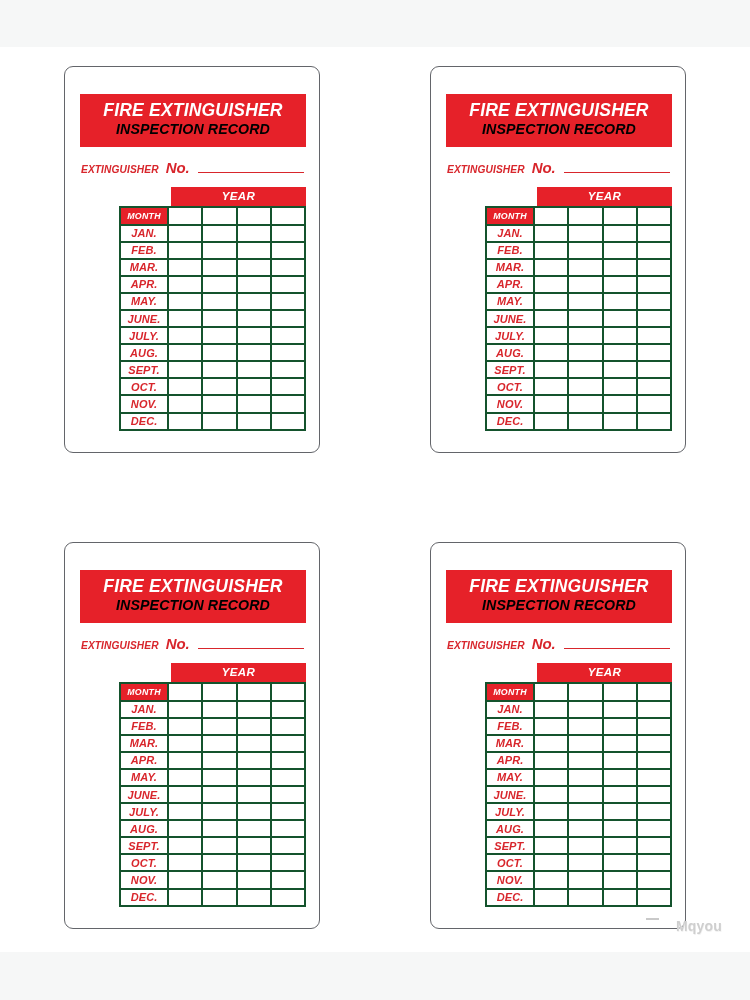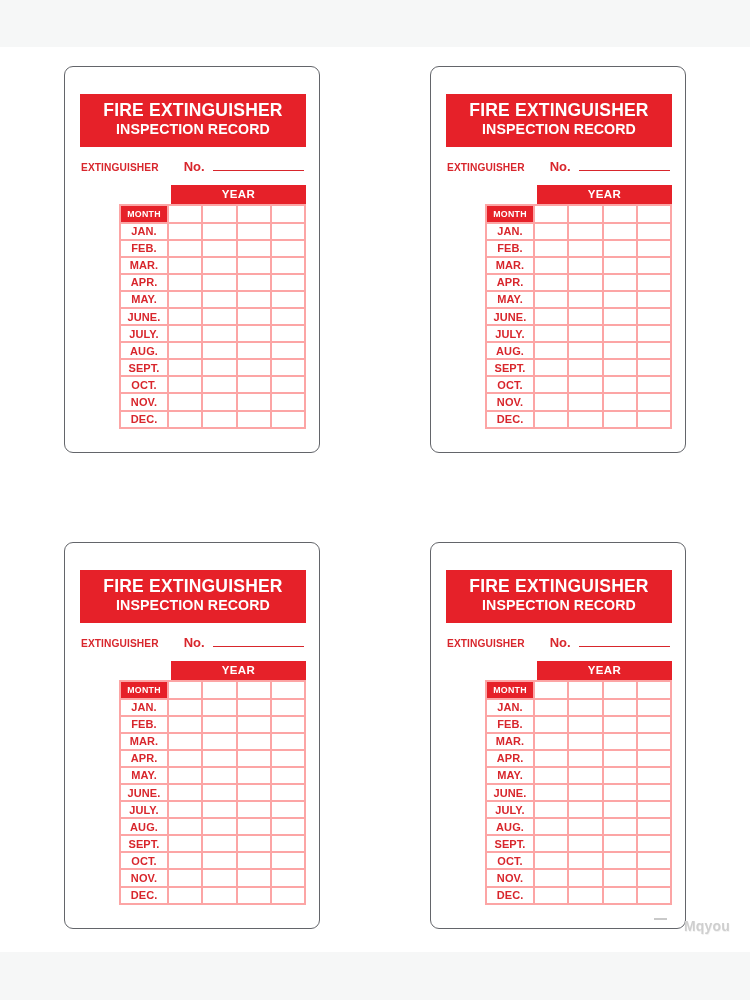--- a/index.html
+++ b/index.html
@@ -42,38 +42,39 @@
   .card-tl { left: 64px;  top: 19px;  width: 256px; height: 387px; }
   .card-tr { left: 430px; top: 19px;  width: 256px; height: 387px; }
   .card-bl { left: 64px;  top: 495px; width: 256px; height: 387px; }
   .card-br { left: 430px; top: 495px; width: 256px; height: 387px; }
 
   .card-inner {
     position: absolute;
     left: 15px;
     top: 27px;
     width: 226px;
+    font-style: italic;
   }
 
   
   .banner {
     background: #e62129;
     padding: 7px 0 9px 0;
     text-align: center;
   }
   .banner-line1 {
     color: #ffffff;
     font-size: 17.5px;
     font-weight: bold;
     letter-spacing: 0.2px;
     line-height: 1.05;
     white-space: nowrap;
   }
   .banner-line2 {
-    color: #ffffff;
+    color: #000000;
     font-size: 14.2px;
     font-weight: bold;
     letter-spacing: 0.1px;
     line-height: 1.2;
     margin-top: 2px;
     white-space: nowrap;
   }
 
   
   .ext-row {
@@ -85,23 +86,23 @@
   }
   .ext-label {
     color: #d8262c;
     font-size: 10.2px;
     font-weight: bold;
     letter-spacing: 0.1px;
     white-space: nowrap;
   }
   .ext-no {
     color: #d8262c;
-    font-size: 13px;
+    font-size: 15px;
     font-weight: bold;
-    margin-left: 25px;
+    margin-left: 7px;
     white-space: nowrap;
   }
   .ext-blank {
     flex: 1;
     margin-left: 8px;
     margin-right: 2px;
     border-bottom: 1.4px solid #d8262c;
     height: 9px;
   }
 
@@ -116,21 +117,21 @@
     background: #e62129;
     height: 19px;
     line-height: 19px;
     text-align: center;
     color: #ffffff;
     font-size: 11.5px;
     font-weight: bold;
     letter-spacing: 0.4px;
   }
   .grid {
-    background: #fca5a5;
+    background: #14532d;
     padding: 2px;
     display: flex;
     flex-direction: column;
     gap: 2px;
     box-sizing: border-box;
   }
   .grid-row {
     display: flex;
     gap: 2px;
     height: 15.1px;
@@ -155,21 +156,21 @@
     letter-spacing: 0.3px;
   }
   .cell-data {
     flex: 1;
     background: #ffffff;
   }
 
   
   .watermark {
     position: absolute;
-    right: 20px;
+    right: 28px;
     bottom: 18px;
     display: flex;
     align-items: flex-start;
     gap: 17px;
   }
   .wm-dash {
     width: 13px;
     height: 1.5px;
     background: #c9c9c9;
   }

